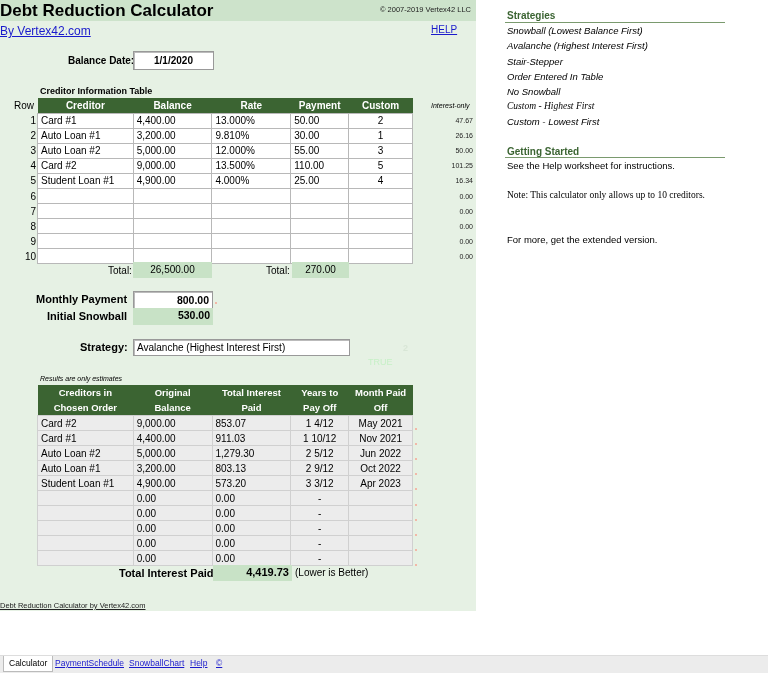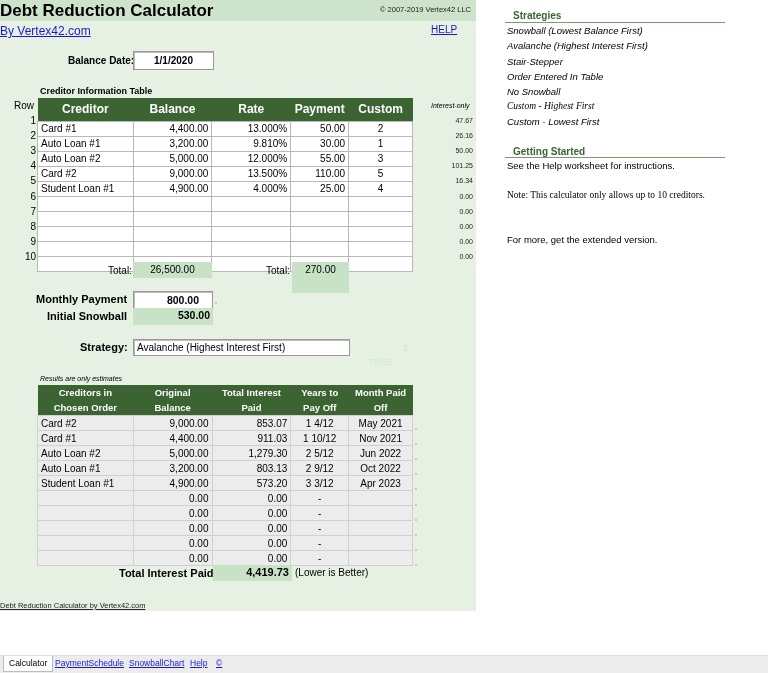--- a/index.html
+++ b/index.html
@@ -8,31 +8,31 @@
   .topband { position: absolute; left: 0; top: 0; width: 476px; height: 21px; background: #cde3cb; }
   .abs { position: absolute; white-space: nowrap; }
   .title { left: 0; top: 0; font-size: 17px; font-weight: bold; line-height: 21px; }
   .copy { left: 380px; top: 5px; font-size: 7.5px; color: #222; }
   a, .link { color: #1a1acc; text-decoration: underline; cursor: pointer; }
   .bylink { left: 0; top: 24px; font-size: 12px; }
   .help { left: 431px; top: 24px; font-size: 10px; }
   .lbl-b { font-weight: bold; }
   .inbox { position: absolute; background: #fff; border: 1px solid #999; box-shadow: inset 1px 1px 0 #bbb; font-weight: bold; text-align: center; line-height: 17px; }
   table { border-collapse: collapse; position: absolute; }
-  .cred th { background: #3b6432; color: #fff; font-weight: bold; font-size: 12px; height: 23px; text-align: center; border: none; margin-left: 40px; }
+  .cred th { background: #3b6432; color: #fff; font-weight: bold; font-size: 10px; height: 15px; text-align: center; border: none; margin-left: 40px; }
   .cred td { background: #fff; border: 1px solid #b8b8b8; height: 15px; font-size: 10px; padding: 0 3px; }
-  .r { text-align: right; }
+  .r { }
   .c { text-align: center; }
   .rownum { position: absolute; width: 36px; text-align: right; font-size: 10px; }
   .intonly { position: absolute; width: 60px; text-align: right; font-size: 7px; color: #222; }
   .greencell { position: absolute; background: #c8e2c6; text-align: center; font-size: 10px; line-height: 15px; }
   .res th { background: #3b6432; color: #fff; font-weight: bold; font-size: 9.5px; height: 15px; text-align: center; line-height: 15px; }
   .res td { background: #ececec; border: 1px solid #d0d0d0; height: 15px; font-size: 10px; padding: 0 3px; }
   .side { position: absolute; left: 507px; font-size: 9.5px; }
-  .side-h { color: #3b6432; font-weight: bold; font-size: 10px; margin-left: 6px; }
+  .side-h { color: #3b6432; font-weight: bold; font-size: 10px; }
   .side-line { position: absolute; left: 505px; width: 220px; height: 1px; background: #7a9a6e; }
   .it { font-style: italic; }
   .tabbar { position: absolute; left: 0; top: 655px; width: 768px; height: 18px; background: #ececec; border-top: 1px solid #ddd; }
   .tab-active { position: absolute; left: 3px; top: 0; height: 16px; padding: 0 5px; background: #fff; border: 1px solid #bbb; border-top: none; font-size: 8.5px; line-height: 15px; }
   .tab { position: absolute; top: 2px; font-size: 8.5px; }
   .faint { color: #d8e6d6; font-size: 9px; font-weight: bold; }
   .faint2 { color: #c6f0c6; font-size: 9px; }
   .dotmark { position: absolute; width: 2px; height: 2px; background: #f2b8a8; }
 </style>
 </head>
@@ -162,24 +162,24 @@
     <div class="intonly" style="left: 413px; top: 222.7px;">0.00</div>
     <div class="rownum" style="left: 0px; top: 235.8px;">9</div>
     <div class="intonly" style="left: 413px; top: 237.8px;">0.00</div>
     <div class="rownum" style="left: 0px; top: 250.9px;">10</div>
     <div class="intonly" style="left: 413px; top: 252.9px;">0.00</div>
   </div>
 
 <div class="abs" style="left:108px;top:265px;font-size:10px;">Total:</div>
 <div class="greencell" style="left:133px;top:262px;width:79px;height:16px;">26,500.00</div>
 <div class="abs" style="left:266px;top:265px;font-size:10px;">Total:</div>
-<div class="greencell" style="left:292px;top:262px;width:57px;height:31px;">270.00</div>
+<div class="greencell" style="left:292px;top:262px;width:57px;height:16px;">270.00</div>
 
 <div class="abs lbl-b" style="left:36px;top:293px;font-size:11px;">Monthly Payment</div>
-<div class="inbox" style="left:133px;top:291px;width:80px;height:18px;text-align:right;padding-right:13px;font-size:10.5px;">800.00</div>
+<div class="inbox" style="left:133px;top:291px;width:80px;height:18px;text-align:right;padding-right:3px;font-size:10.5px;">800.00</div>
 <div class="dotmark" style="left:215px;top:302px;"></div>
 <div class="abs lbl-b" style="left:47px;top:310px;font-size:11px;">Initial Snowball</div>
 <div class="greencell" style="left:133px;top:308px;width:80px;height:17px;text-align:right;padding-right:3px;font-weight:bold;font-size:10.5px;">530.00</div>
 
 <div class="abs lbl-b" style="left:80px;top:341px;font-size:11px;">Strategy:</div>
 <div class="inbox" style="left:133px;top:339px;width:217px;height:17px;text-align:left;padding-left:3px;font-weight:normal;font-size:10px;line-height:15px;">Avalanche (Highest Interest First)</div>
 <div class="abs faint" style="left:403px;top:343px;">2</div>
 <div class="abs faint2" style="left:368px;top:357px;">TRUE</div>
 
 <div class="abs it" style="left:40px;top:375px;font-size:7px;">Results are only estimates</div>

